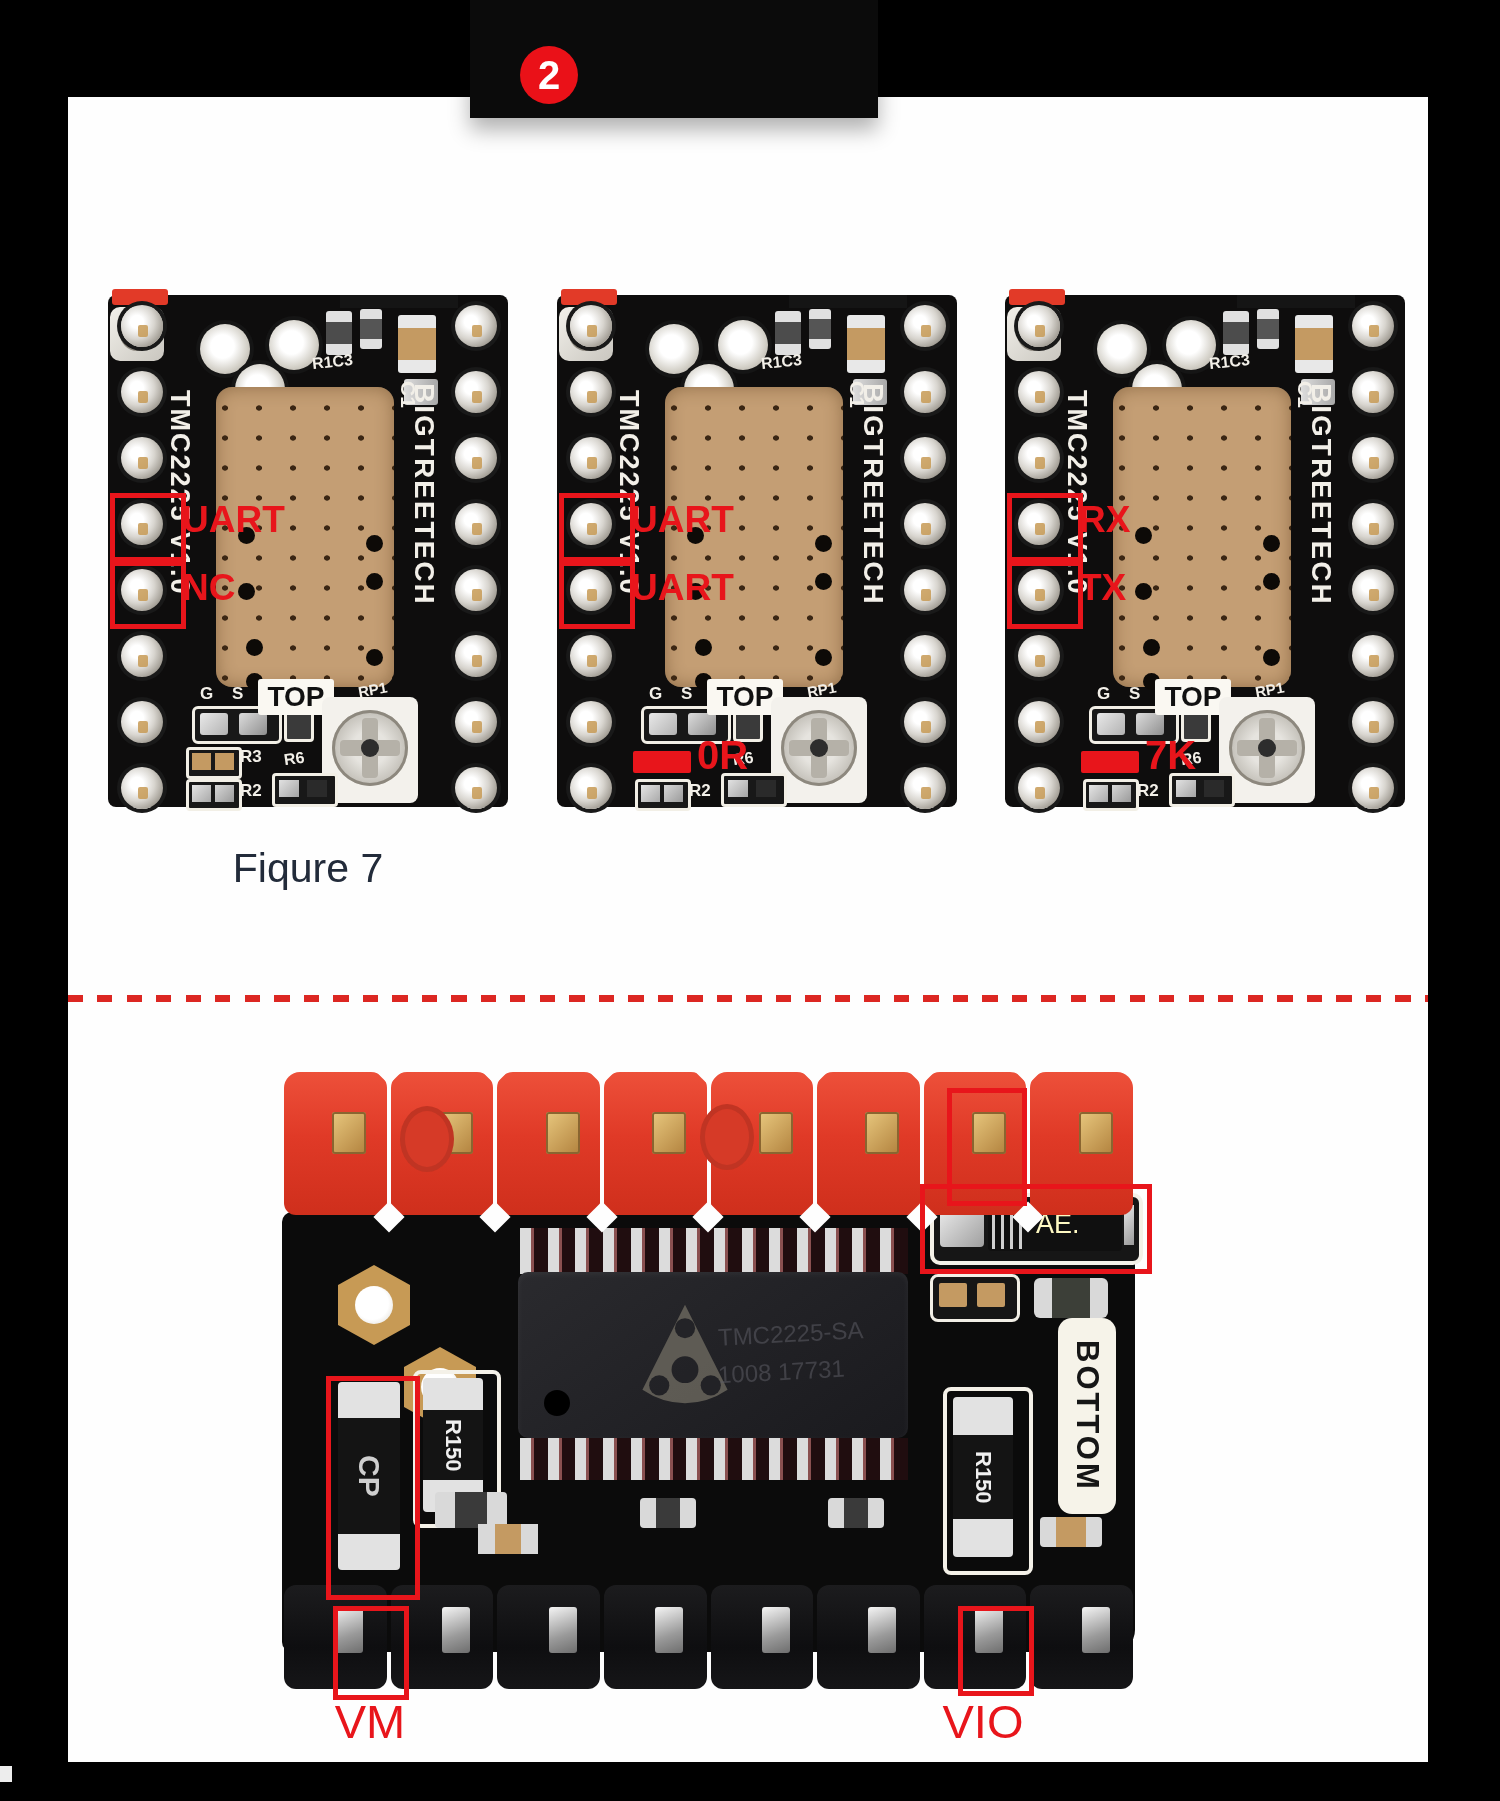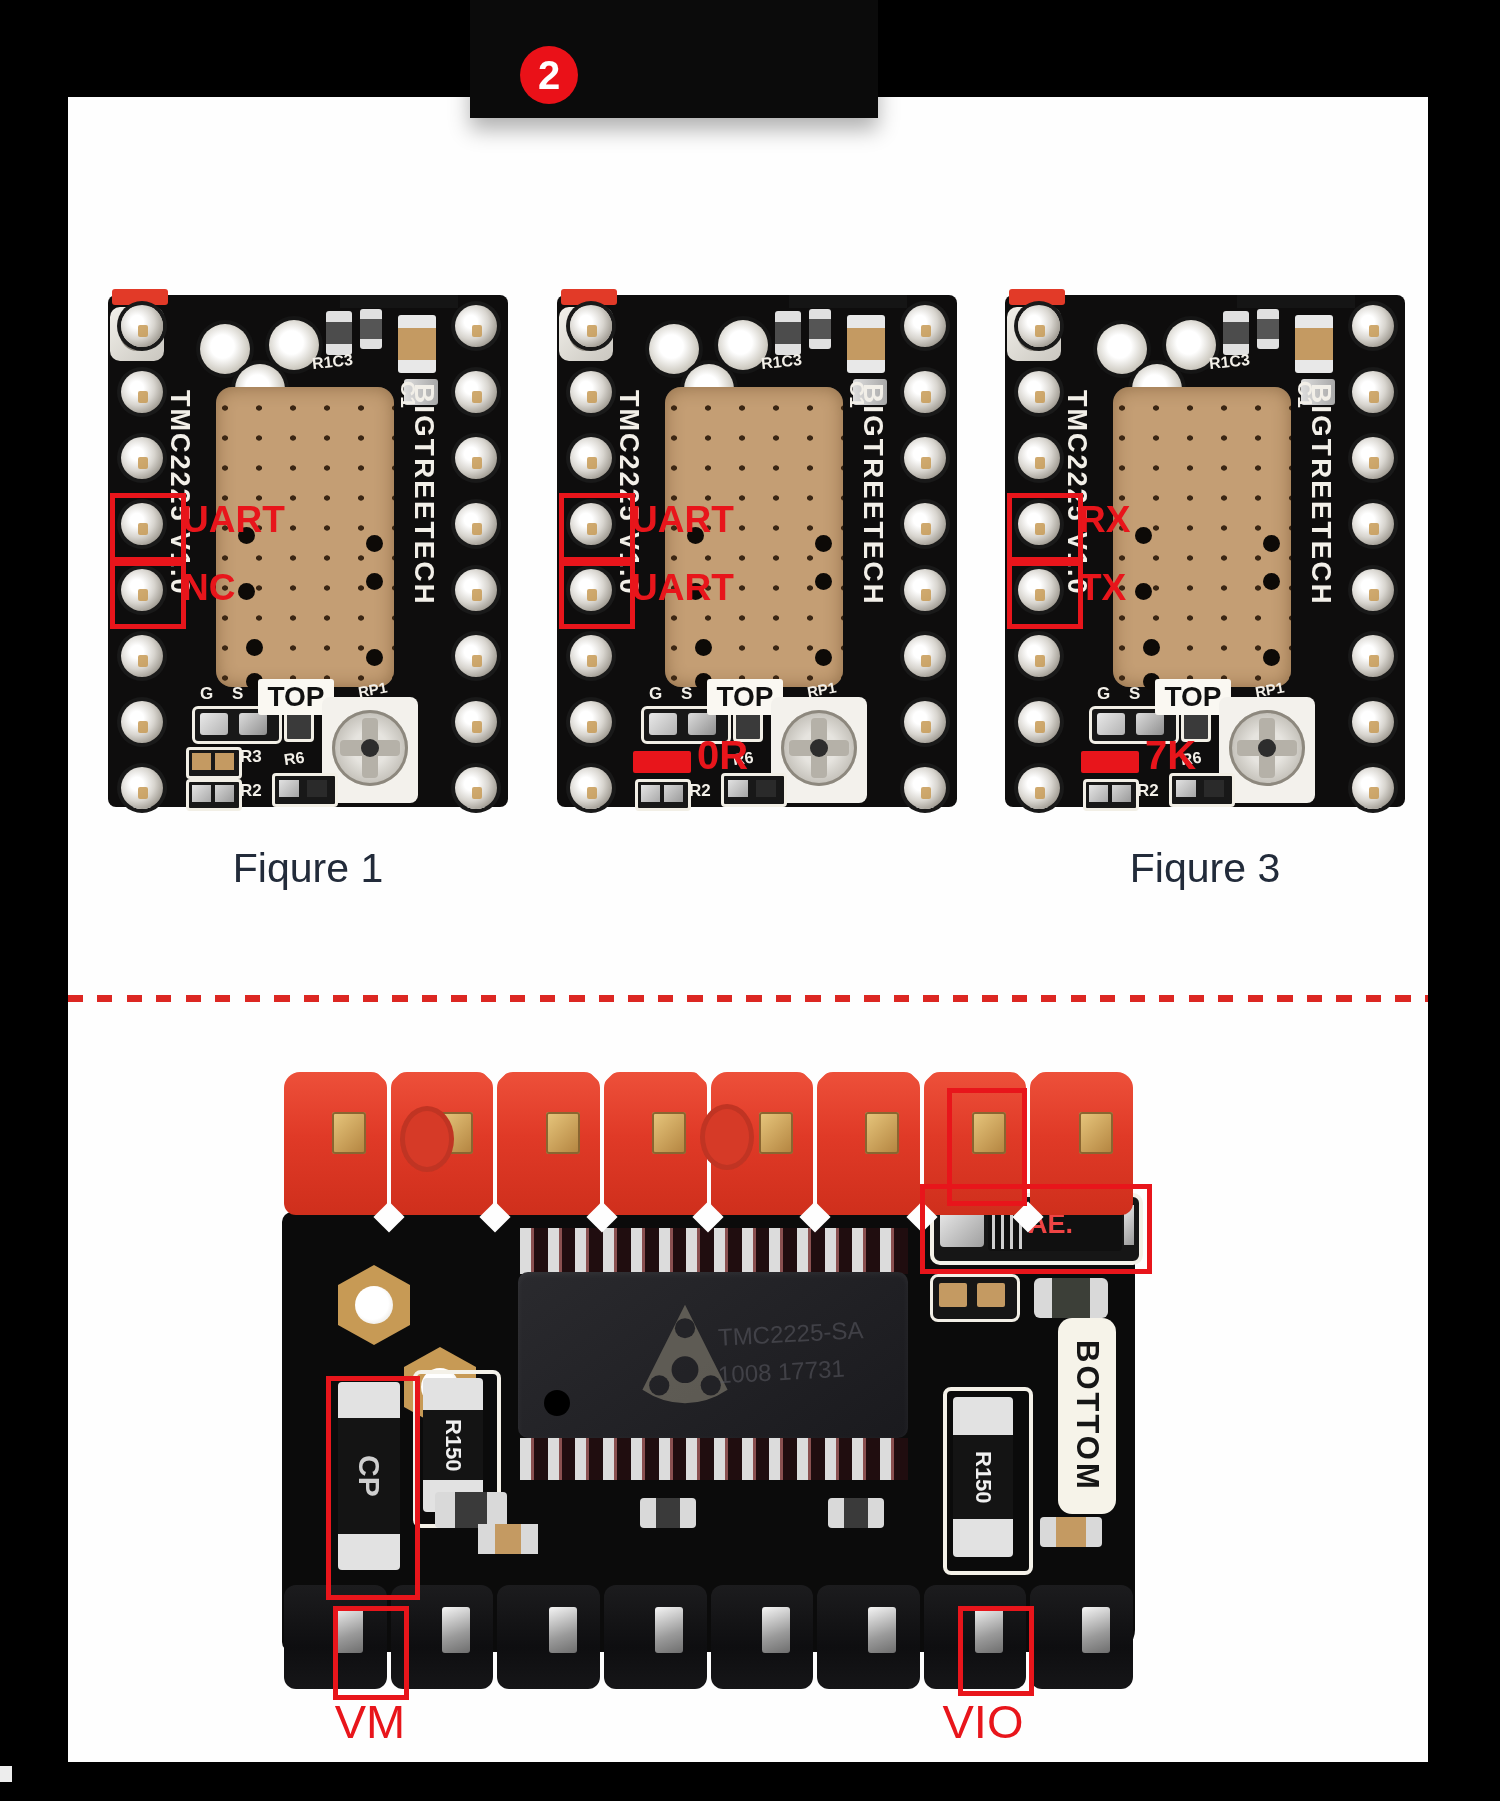--- a/index.html
+++ b/index.html
@@ -126,21 +126,21 @@
   .chip-dot{left:26px;top:118px;width:26px;height:26px;border-radius:50%;background:#000;}
   .chip-logo{left:108px;top:26px;width:118px;height:112px;opacity:.78;}
   .chip-txt{color:#5c5c64;font-size:24px;opacity:.55;white-space:nowrap;transform:rotate(-3deg);}
   .chip-t1{left:200px;top:48px;} .chip-t2{left:200px;top:86px;}
   .ae-outline{left:648px;top:121px;width:205px;height:64px;border:4px solid #f4f1e8;border-radius:10px;background:#161616;}
   .ae-padl{left:6px;top:6px;width:44px;height:44px;border-radius:4px;
         background:linear-gradient(135deg,#efefef,#9f9f9f);}
   .ae-body{left:54px;top:2px;width:134px;height:52px;background:#101010;border-radius:4px;}
   .ae-body::before{content:"";position:absolute;left:4px;top:2px;width:32px;height:48px;
         background:repeating-linear-gradient(90deg,#cfcfcf 0 3px,rgba(0,0,0,0) 3px 9px);}
-  .ae-text{left:40px;top:10px;color:#ef4444;font-size:27px;font-weight:bold;}
+  .ae-text{left:48px;top:10px;color:#fef9c3;font-size:27px;}
   .ae-padr{left:190px;top:8px;width:10px;height:40px;background:linear-gradient(135deg,#e8e8e8,#9a9a9a);}
   .redbox-ae{left:638px;top:112px;width:222px;height:80px;z-index:4;}
   .gold-pair{left:648px;top:202px;width:84px;height:42px;border:3px solid #f2efe6;border-radius:8px;background:#161616;}
   .gold-pair::before{content:"";position:absolute;left:6px;top:6px;width:28px;height:24px;background:#c49a62;border-radius:2px;}
   .gold-pair::after{content:"";position:absolute;left:44px;top:6px;width:28px;height:24px;background:#c49a62;border-radius:2px;}
   .comp-silver{left:752px;top:206px;width:74px;height:40px;border-radius:6px;
         background:linear-gradient(90deg,#d9d9d9 0 24%,#3c3f38 24% 76%,#d9d9d9 76%);}
   .bottom-pill{left:776px;top:246px;width:58px;height:196px;background:#f6f3e9;border-radius:14px;
         display:flex;align-items:center;justify-content:center;}
   .bottom-pill span{writing-mode:vertical-rl;color:#161616;font-size:31px;font-weight:bold;letter-spacing:3px;}
@@ -375,22 +375,21 @@
     <div class="abs r6pads"></div>
     <div class="abs silk silk-r6">R6</div>
     <div class="abs marker"></div>
     <div class="abs marker-label">7K</div>
     <div class="abs ann redbox-a"></div>
     <div class="abs ann redbox-b"></div>
     <div class="abs pinlabel pinlabel-a">RX</div>
     <div class="abs pinlabel pinlabel-b">TX</div>
   </div>
 
-  <div class="abs caption cap1">Fiqure 1</div>
-  <div class="abs caption cap3">Fiqure 3</div>
+  <div class="abs caption cap1">Fiqure 7</div>
 
   <div class="abs divider"></div>
 
   <div class="abs bboard">
     <div class="abs pcb"></div>
 
     <div class="abs hexpad hex1"></div>
     <div class="abs hexpad hex2"></div>
 
     <div class="abs chip-pins cp-top"></div>

